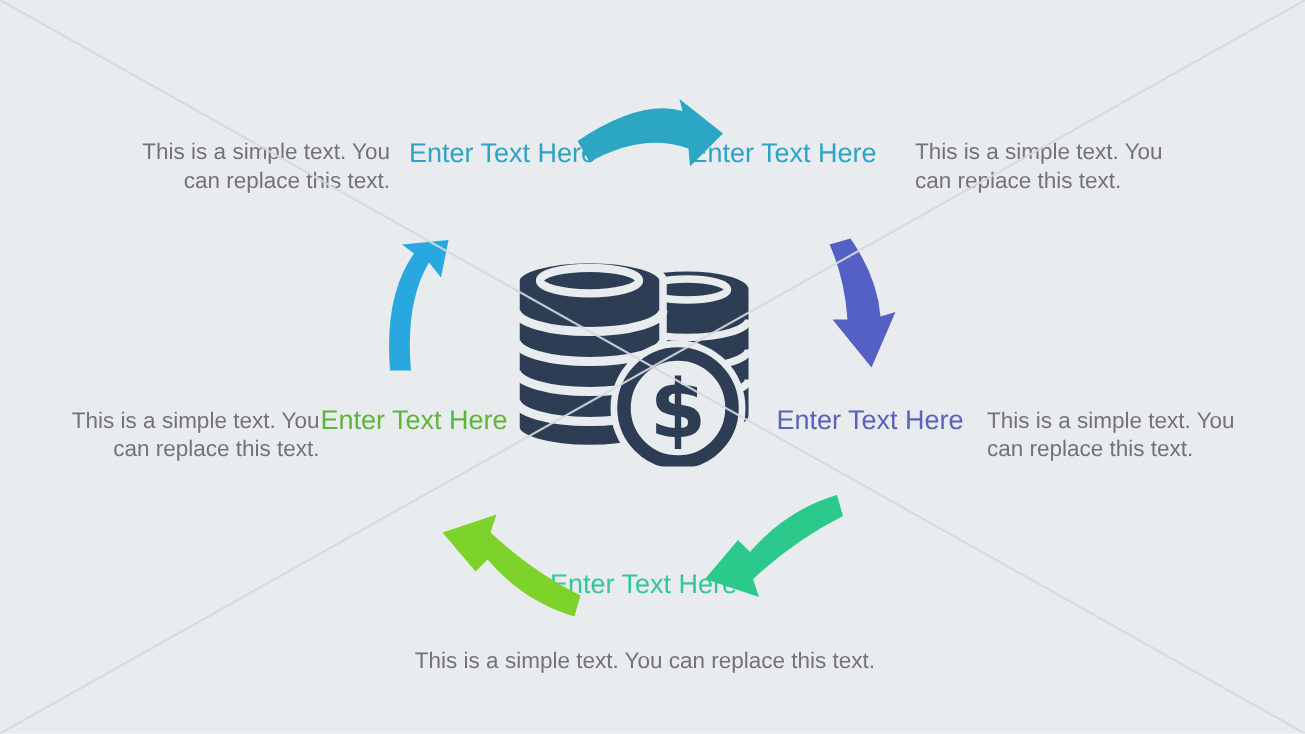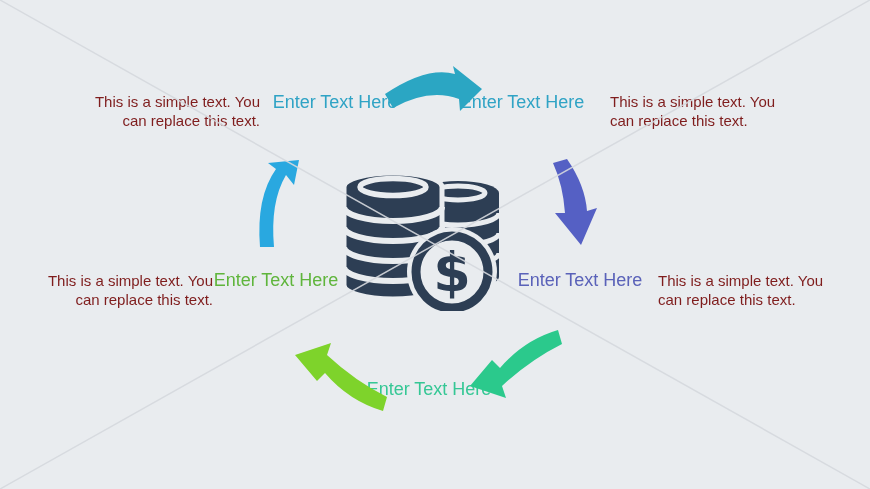--- a/index.html
+++ b/index.html
@@ -7,21 +7,21 @@
     position:relative;
     width:870px;height:489px;
     background:#e9ecef;
     overflow:hidden;
     font-family:"Liberation Sans",sans-serif;
   }
   .desc{
     position:absolute;
     font-size:15px;
     line-height:19px;
-    color:#7f1d1d;
+    color:#737373;
   }
   .desc.align-right{text-align:right;}
   .desc.align-left{text-align:left;}
   .desc.align-center{text-align:center;}
   .label{
     position:absolute;
     width:130px;
     font-size:18px;
     line-height:21px;
     text-align:center;
@@ -66,20 +66,23 @@
   <div class="desc align-right" style="right:657px;top:271px;">
     <div>This is a simple text. You</div>
     <div>can replace this text.</div>
   </div>
 
   <div class="desc align-left" style="left:658px;top:271px;">
     <div>This is a simple text. You</div>
     <div>can replace this text.</div>
   </div>
 
+  <div class="desc align-center" style="left:0;width:860px;top:431px;">
+    <div>This is a simple text. You can replace this text.</div>
+  </div>
 
   <div class="label c-teal" style="left:270px;top:92px;">Enter Text Here</div>
   <div class="label c-teal" style="left:457px;top:92px;">Enter Text Here</div>
   <div class="label c-green" style="left:211px;top:270px;">Enter Text Here</div>
   <div class="label c-purple" style="left:515px;top:270px;">Enter Text Here</div>
   <div class="label c-emerald" style="left:364px;top:379px;">Enter Text Here</div>
 
   <svg class="shape" style="left:383px;top:66px;" width="102" height="46" viewBox="0 0 102 46">
     <path d="M 2,28 Q 44,0 72,8 L 70,0 L 99,23 L 77,45 L 76,33 Q 46,22 10,42 Z" fill="#2ba6c3"></path>
   </svg>

